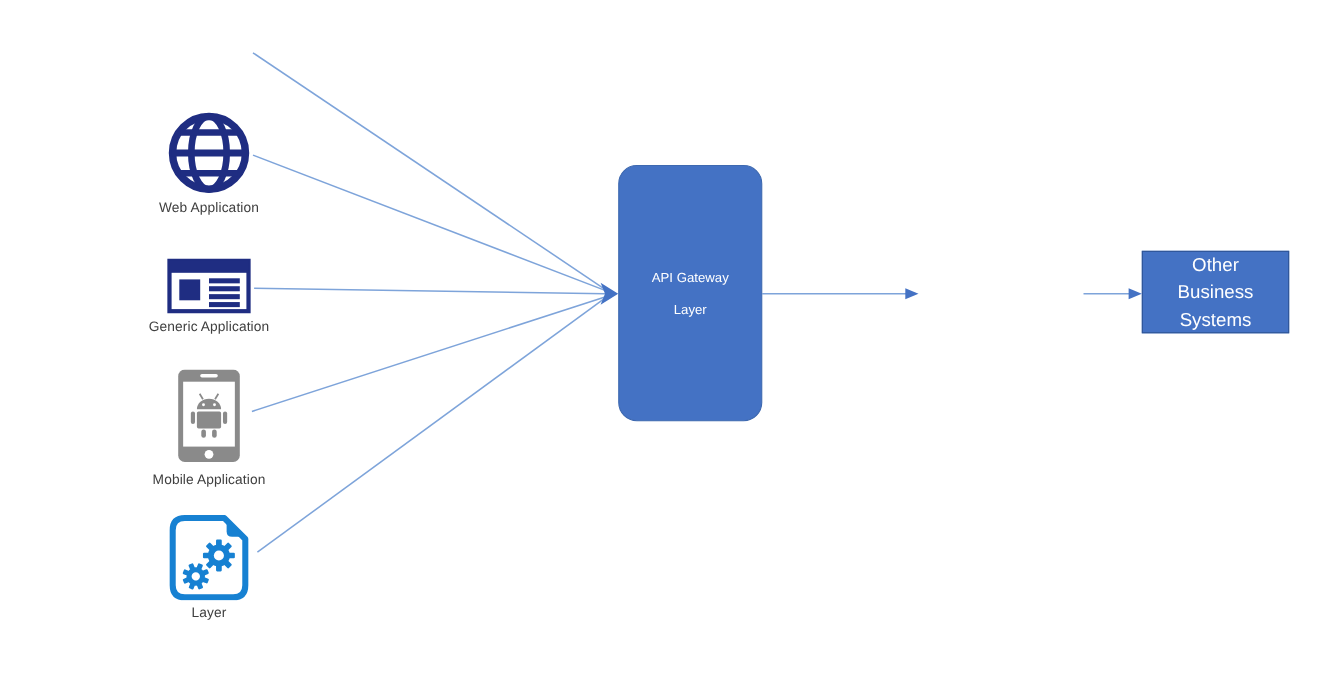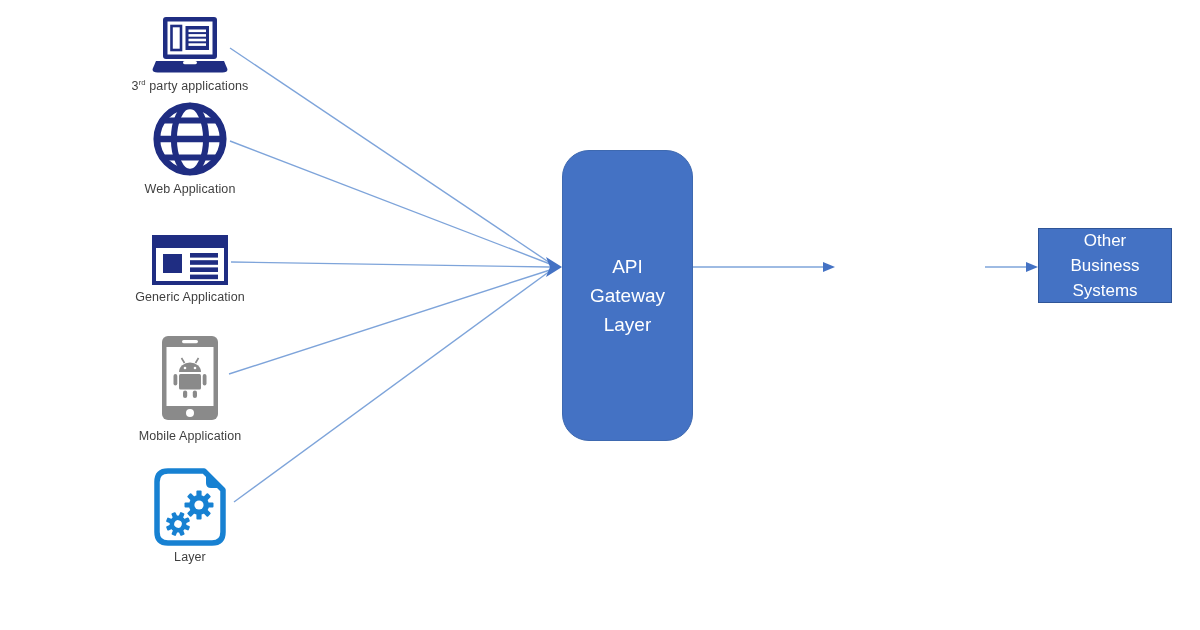--- a/index.html
+++ b/index.html
@@ -53,24 +53,24 @@
     position: absolute;
     background: var(--node-fill, #4472C4);
     display: flex;
     align-items: center;
     justify-content: center;
     text-align: center;
     color: var(--node-text, #ffffff);
   }
   #gateway-box {
     left: 562px; top: 150px;
-    width: 131px; height: 291px;
-    border-radius: 27px;
+    width: 131px; height: 233px;
+    border-radius: 17px;
     border: 1px solid var(--node-border-soft, #3e69b0);
-    font-size: 19px; line-height: 29px;
+    font-size: 12px; line-height: 29px;
     padding: 0 24px;
   }
   #api-layer-box {
     left: 835px; top: 133px;
     width: 150px; height: 264px;
     border: 1.5px solid var(--node-border, #2f5597);
     font-size: 19px;
   }
   #other-systems-box {
     left: 1038px; top: 228px;
@@ -94,35 +94,20 @@
     <line class="connector" x1="234" y1="502" x2="550" y2="271"></line>
     <polygon class="arrowhead" points="562,267 546,257 550,267 546,277"></polygon>
 
     <line class="connector" x1="693" y1="267" x2="826" y2="267"></line>
     <polygon class="arrowhead" points="835,267 823,262 823,272"></polygon>
 
     <line class="connector" x1="985" y1="267" x2="1029" y2="267"></line>
     <polygon class="arrowhead" points="1038,267 1026,262 1026,272"></polygon>
   </svg>
 
-  <div class="source" style="left:105px; top:17px;">
-    <svg width="76" height="58" viewBox="0 0 76 58">
-      <rect class="ic-navy-fill" x="11" y="0" width="54" height="42" rx="3"></rect>
-      <rect class="ic-white-fill" x="15.5" y="4.5" width="45" height="33"></rect>
-      <rect class="ic-navy-stroke" x="19.5" y="9" width="9.5" height="24" stroke-width="2.6"></rect>
-      <rect class="ic-navy-fill" x="33.5" y="9" width="23.5" height="24"></rect>
-      <rect class="ic-white-fill" x="36.5" y="12.5" width="17.5" height="2.6"></rect>
-      <rect class="ic-white-fill" x="36.5" y="17.1" width="17.5" height="2.6"></rect>
-      <rect class="ic-white-fill" x="36.5" y="21.7" width="17.5" height="2.6"></rect>
-      <rect class="ic-white-fill" x="36.5" y="26.3" width="17.5" height="2.6"></rect>
-      <path class="ic-navy-fill" d="M4,44 h68 l3.2,7.5 q1.2,4 -4.8,4 H5.6 q-6,0 -4.8,-4 Z"></path>
-      <rect class="ic-white-fill" x="31" y="44" width="14" height="3.2" rx="1.6"></rect>
-    </svg>
-    <div class="source-label gap3"><span>3</span><sup>rd</sup><span> party applications</span></div>
-  </div>
 
   <div class="source" style="left:105px; top:99px;">
     <svg width="78" height="80" viewBox="0 0 80 82">
       <circle class="ic-navy-stroke" cx="40" cy="41" r="34" stroke-width="7"></circle>
       <ellipse class="ic-navy-stroke" cx="40" cy="41" rx="16.5" ry="34" stroke-width="6.2"></ellipse>
       <line class="ic-navy-stroke" x1="5" y1="41" x2="75" y2="41" stroke-width="6.5"></line>
       <line class="ic-navy-stroke" x1="13" y1="22" x2="67" y2="22" stroke-width="6"></line>
       <line class="ic-navy-stroke" x1="13" y1="60" x2="67" y2="60" stroke-width="6"></line>
     </svg>
     <div class="source-label gap3">Web Application</div>

